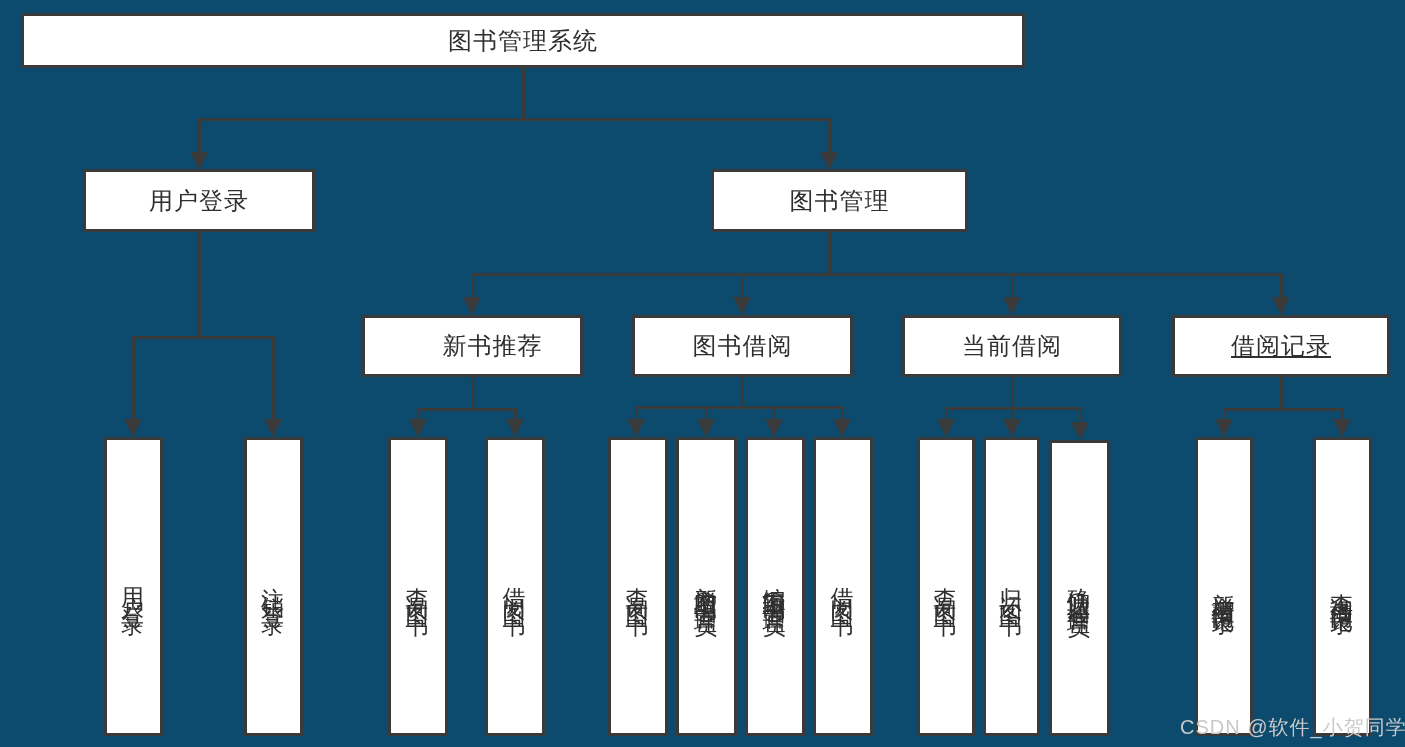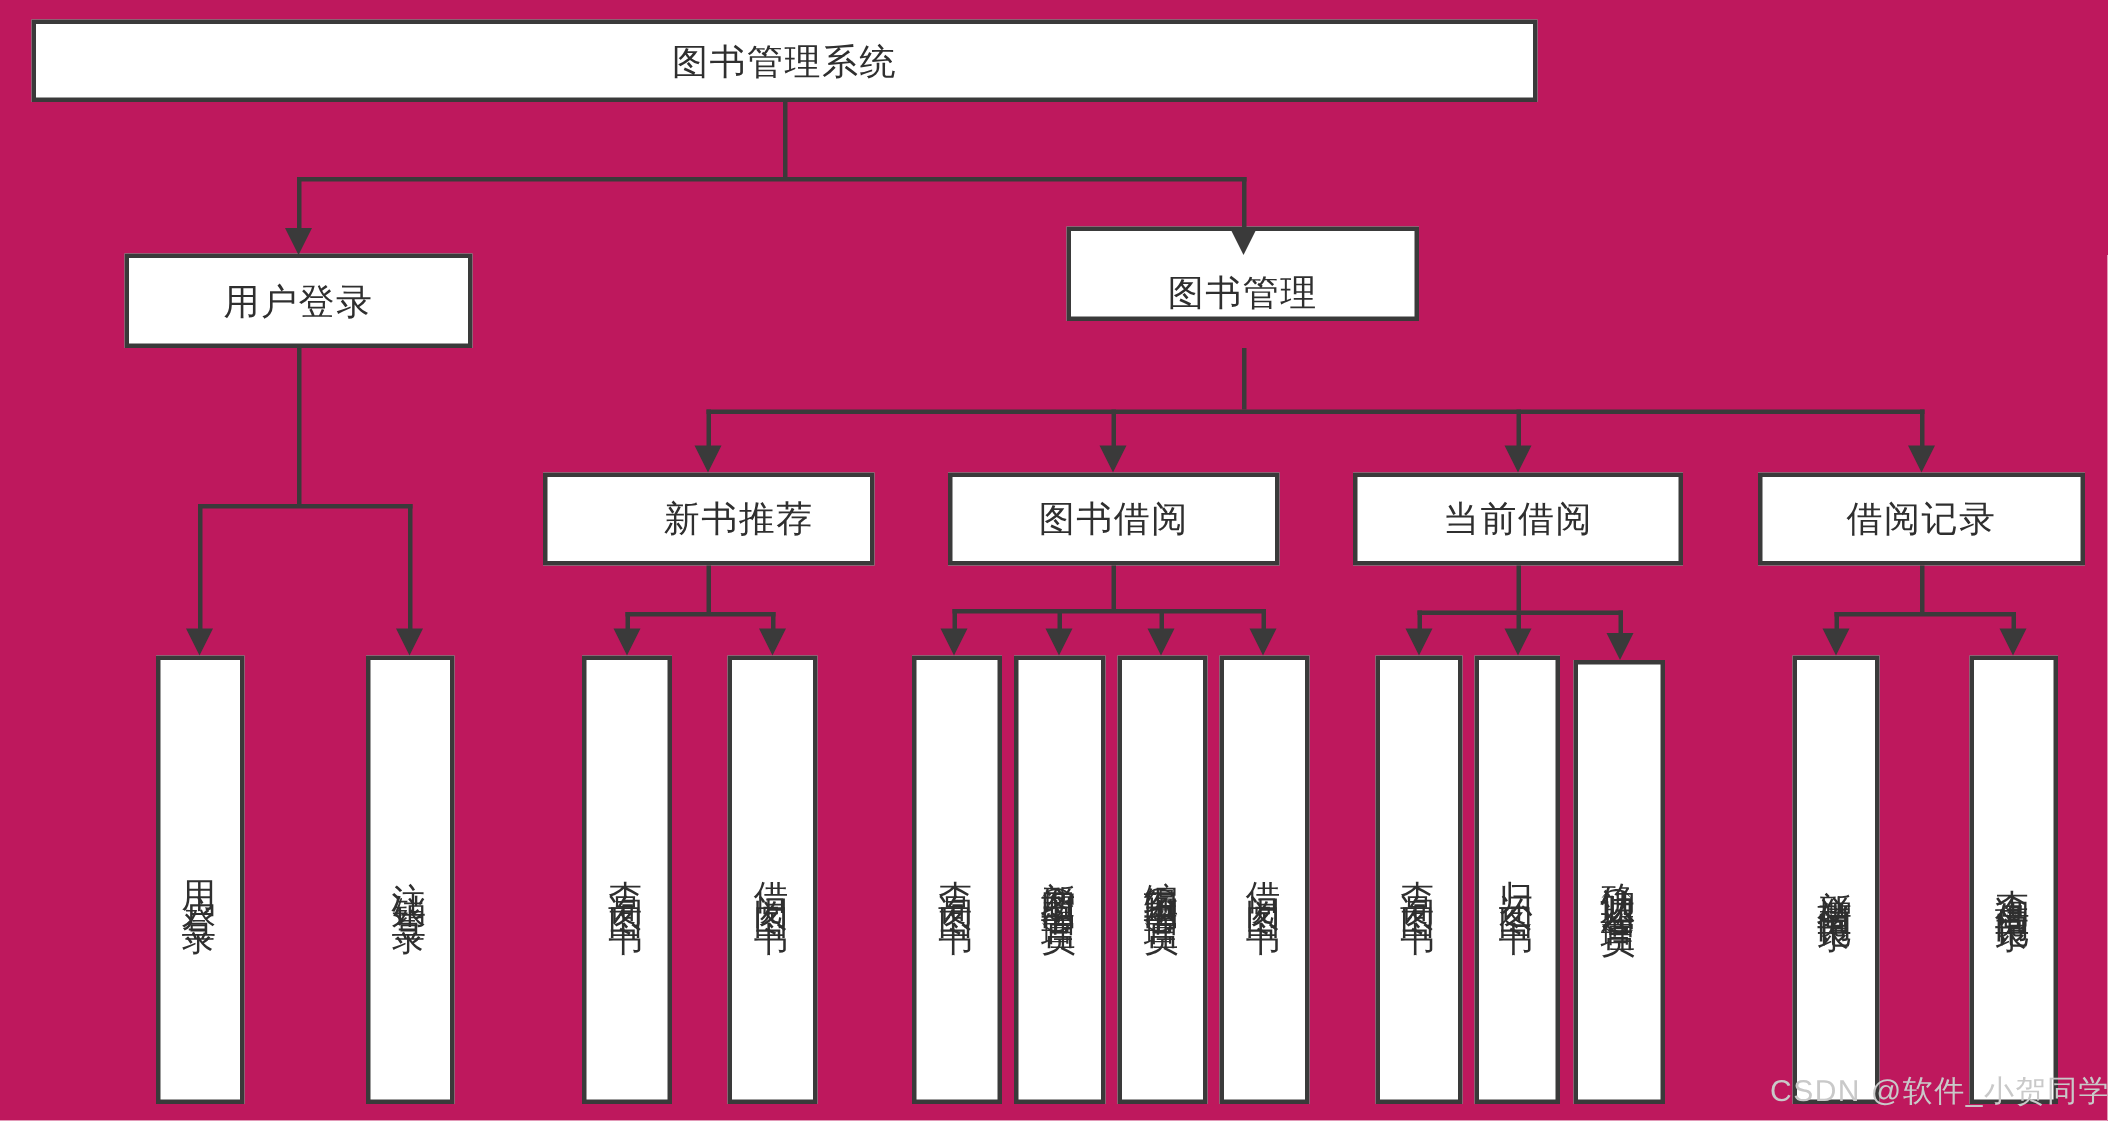--- a/index.html
+++ b/index.html
@@ -1,19 +1,19 @@
 <!DOCTYPE html>
 <html><head>
 <meta charset="utf-8">
 <style>
   html,body{margin:0;padding:0;background:#ffffff;}
   #canvas{
     position:relative;
     width:1405px;height:747px;
-    background:#be185d;
+    background:#0c4a6e;
     font-family:"Liberation Sans","DejaVu Sans",sans-serif;
     overflow:hidden;
   }
   .box{
     position:absolute;
     box-sizing:border-box;
     border:3px solid #3a3a3a;
     background:#ffffff;
     display:flex;
     align-items:center;
@@ -49,25 +49,25 @@
     position:absolute;
     left:1180px;top:714px;
     font-size:20px;
     color:#c9c9c9;
     letter-spacing:1px;
     white-space:nowrap;
   }
   
   .n-root{left:21px;top:13px;width:1004px;height:55px;}
   .n-userlogin{left:83px;top:169px;width:232px;height:63px;}
-  .n-bookmgmt{left:711px;top:151px;width:235px;height:63px;align-items:flex-end;}
+  .n-bookmgmt{left:711px;top:169px;width:257px;height:63px;}
   .n-newbook{left:362px;top:315px;width:221px;height:62px;padding-left:40px;}
   .n-bookborrow{left:632px;top:315px;width:221px;height:62px;}
   .n-currentborrow{left:902px;top:315px;width:220px;height:62px;}
-  .n-borrowrecord{left:1172px;top:315px;width:218px;height:62px;}
+  .n-borrowrecord{left:1172px;top:315px;width:218px;height:62px;text-decoration:underline;}
   .n-ul1{left:104px;top:437px;width:59px;height:299px;}
   .n-ul2{left:244px;top:437px;width:59px;height:299px;}
   .n-nb1{left:388px;top:437px;width:60px;height:299px;}
   .n-nb2{left:485px;top:437px;width:60px;height:299px;}
   .n-bb1{left:608px;top:437px;width:60px;height:299px;}
   .n-bb2{left:676px;top:437px;width:61px;height:299px;}
   .n-bb3{left:745px;top:437px;width:60px;height:299px;}
   .n-bb4{left:813px;top:437px;width:60px;height:299px;}
   .n-cb1{left:917px;top:437px;width:58px;height:299px;}
   .n-cb2{left:983px;top:437px;width:57px;height:299px;}

